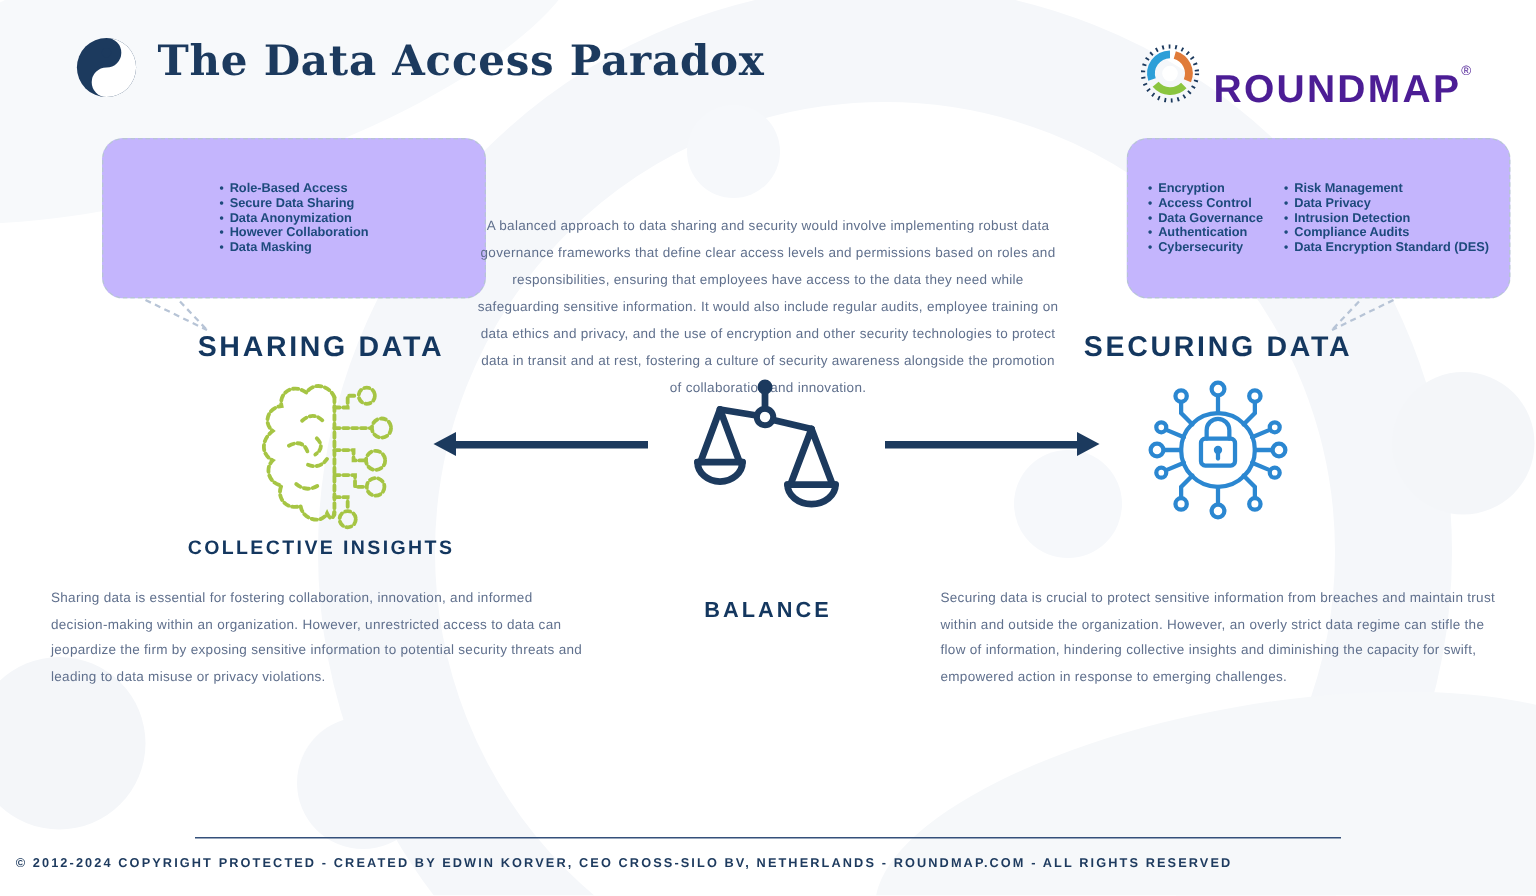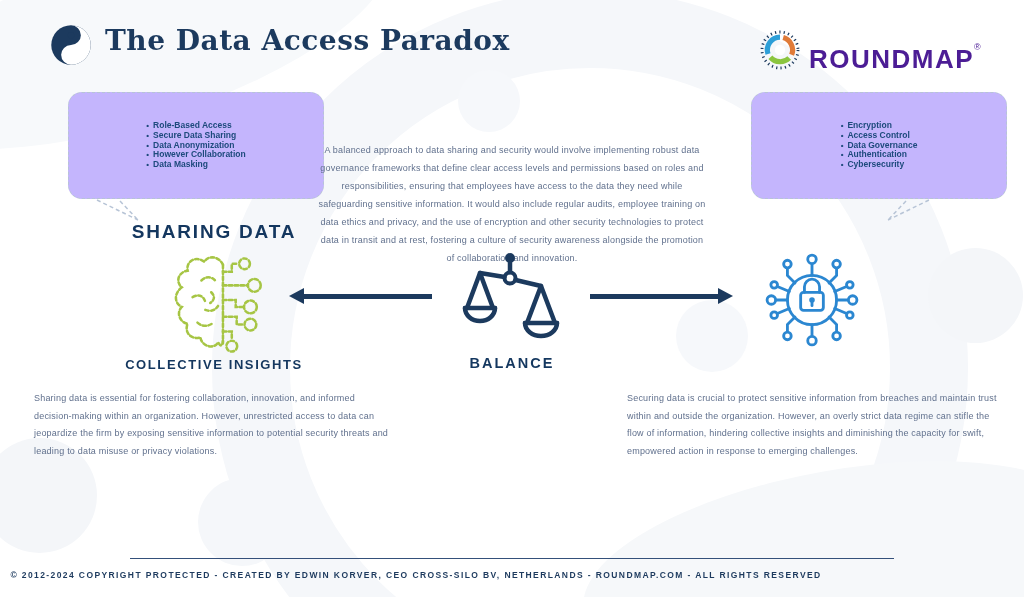--- a/index.html
+++ b/index.html
@@ -33,21 +33,21 @@
   .callout-right{left:703px;top:92px;margin-left:48px;}
   .callout ul{list-style:none;margin:0;padding:0;font-size:8.5px;font-weight:700;color:#1d4a7c;line-height:9.8px;}
   .callout li{white-space:nowrap;}
   .callout li::before{content:"•";margin-right:4px;font-size:8px;}
   .tail{position:absolute;z-index:2;}
   
   .center-par{left:317px;top:141px;width:390px;font-size:9px;line-height:18px;text-align:center;color:#60708d;letter-spacing:.2px;}
   
   .col-left{left:34px;width:360px;}
   .col-right{left:632px;width:360px;}
-  .col-center{left:392px;width:240px;}
+  .col-center{left:392px;width:240px;margin-top:44px;}
   .heading{top:221px;text-align:center;font-size:19px;font-weight:700;letter-spacing:1.8px;color:#14375f;}
   .sublabel{text-align:center;font-weight:700;color:#14375f;}
   .label-insights{top:357px;font-size:13px;letter-spacing:1.6px;}
   .label-silos{top:357px;font-size:13px;letter-spacing:1.6px;}
   .label-balance{top:355px;font-size:14.5px;letter-spacing:2px;}
   
   .brain-icon{left:172px;top:251px;}
   .lock-icon{left:760px;top:248px;}
   .balance-icon{left:461px;top:252px;}
   
@@ -117,28 +117,36 @@
   </svg>
 
   <div class="z callout callout-right">
     <ul>
       <li>Encryption</li>
       <li>Access Control</li>
       <li>Data Governance</li>
       <li>Authentication</li>
       <li>Cybersecurity</li>
     </ul>
+    <ul>
+      <li>Risk Management</li>
+      <li>Data Privacy</li>
+      <li>Intrusion Detection</li>
+      <li>Compliance Audits</li>
+      <li>Data Encryption Standard (DES)</li>
+    </ul>
   </div>
   <svg class="tail" style="left:880px;top:198px;" width="52" height="26">
     <path d="M49,2 L8,22 M26,3 L8,22" fill="none" stroke="#b7c4d6" stroke-width="1.5" stroke-dasharray="4 3"></path>
   </svg>
 
   <div class="z center-par">A balanced approach to data sharing and security would involve implementing robust data governance frameworks that define clear access levels and permissions based on roles and responsibilities, ensuring that employees have access to the data they need while safeguarding sensitive information. It would also include regular audits, employee training on data ethics and privacy, and the use of encryption and other security technologies to protect data in transit and at rest, fostering a culture of security awareness alongside the promotion of collaboration and innovation.</div>
 
   <div class="z col-left heading">SHARING DATA</div>
+  <div class="z col-right heading">SECURING DATA</div>
 
   <svg class="z brain-icon" width="98" height="106" viewBox="0 0 100 108">
     <g fill="none" stroke="#a6c544" stroke-width="2.6" stroke-dasharray="3.5 2.5" stroke-linecap="round">
       <path d="M52,14 L52,94"></path>
       <path d="M52,14 C48,5 37,4 33,11 C24,4 14,11 16,20 C7,21 3,31 10,37 C2,43 2,53 10,57 C4,63 8,73 16,74 C12,83 20,91 29,88 C30,97 43,101 47,93 C50,99 52,96 52,90"></path>
       <path d="M30,30 q8,-7 15,1"></path>
       <path d="M21,47 q10,-5 13,5"></path>
       <path d="M34,60 q8,3 13,-4"></path>
       <path d="M26,73 q7,6 15,1"></path>
       <path d="M40,42 q6,6 -1,11"></path>

